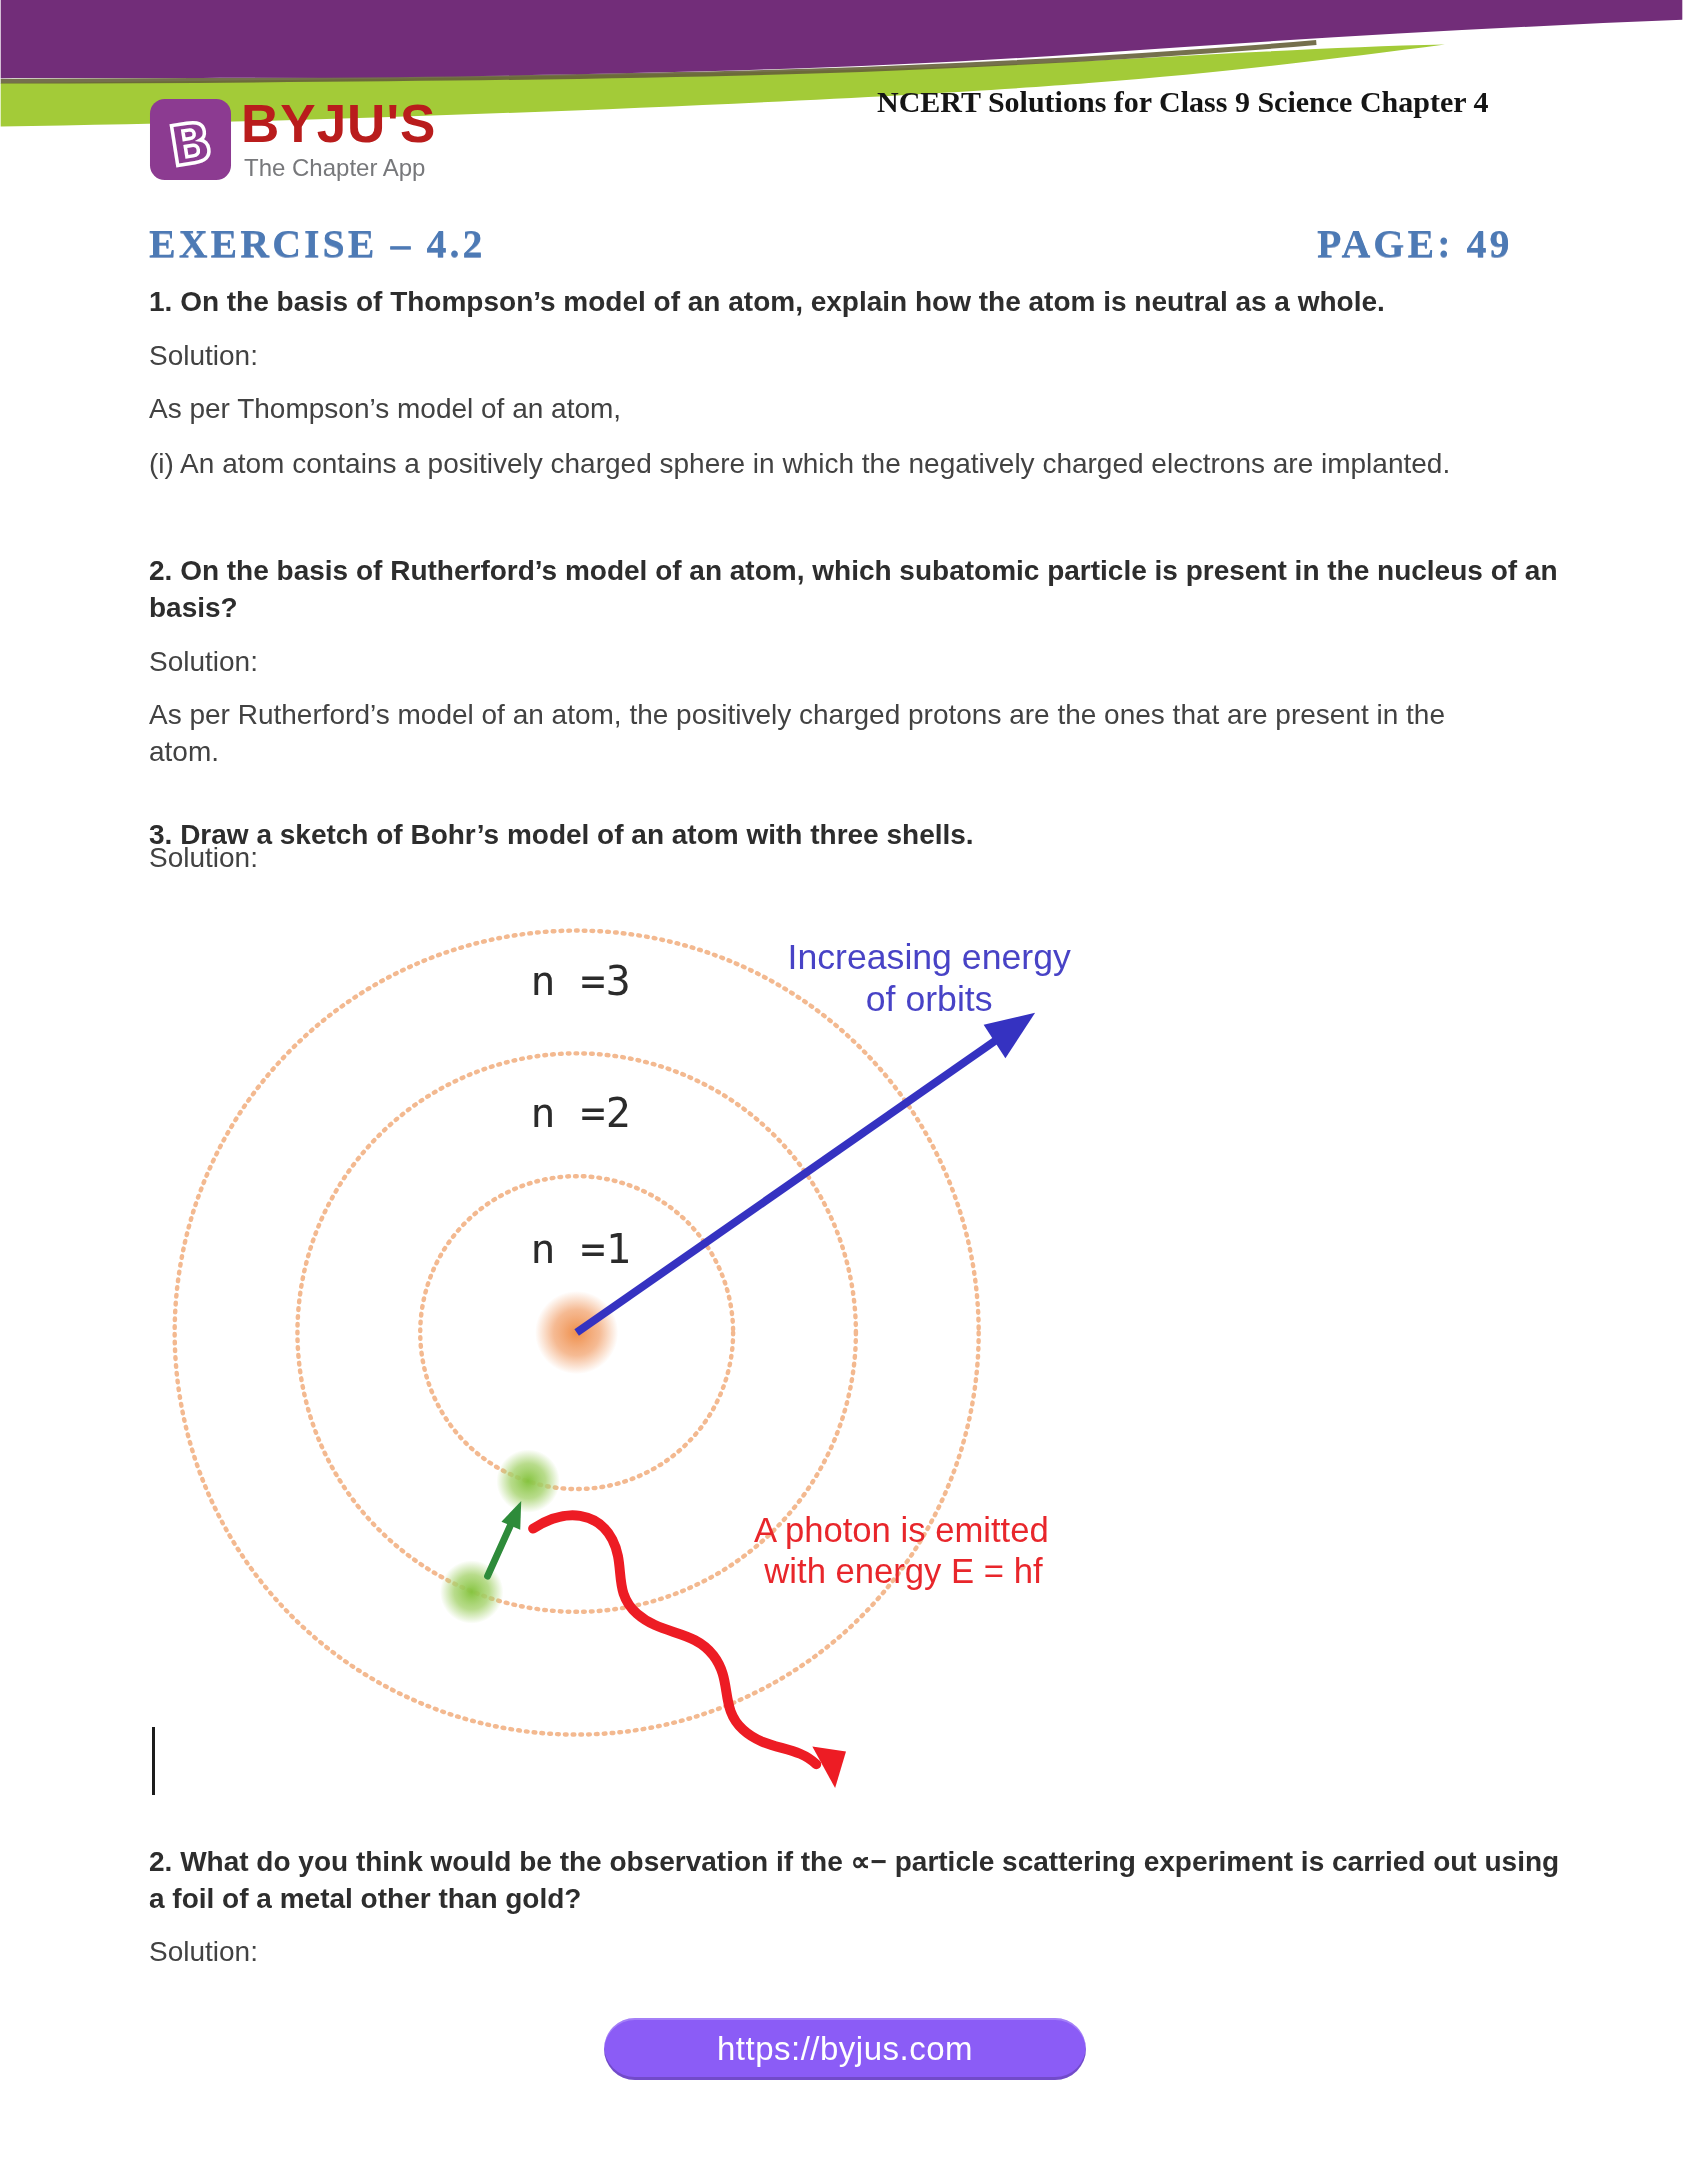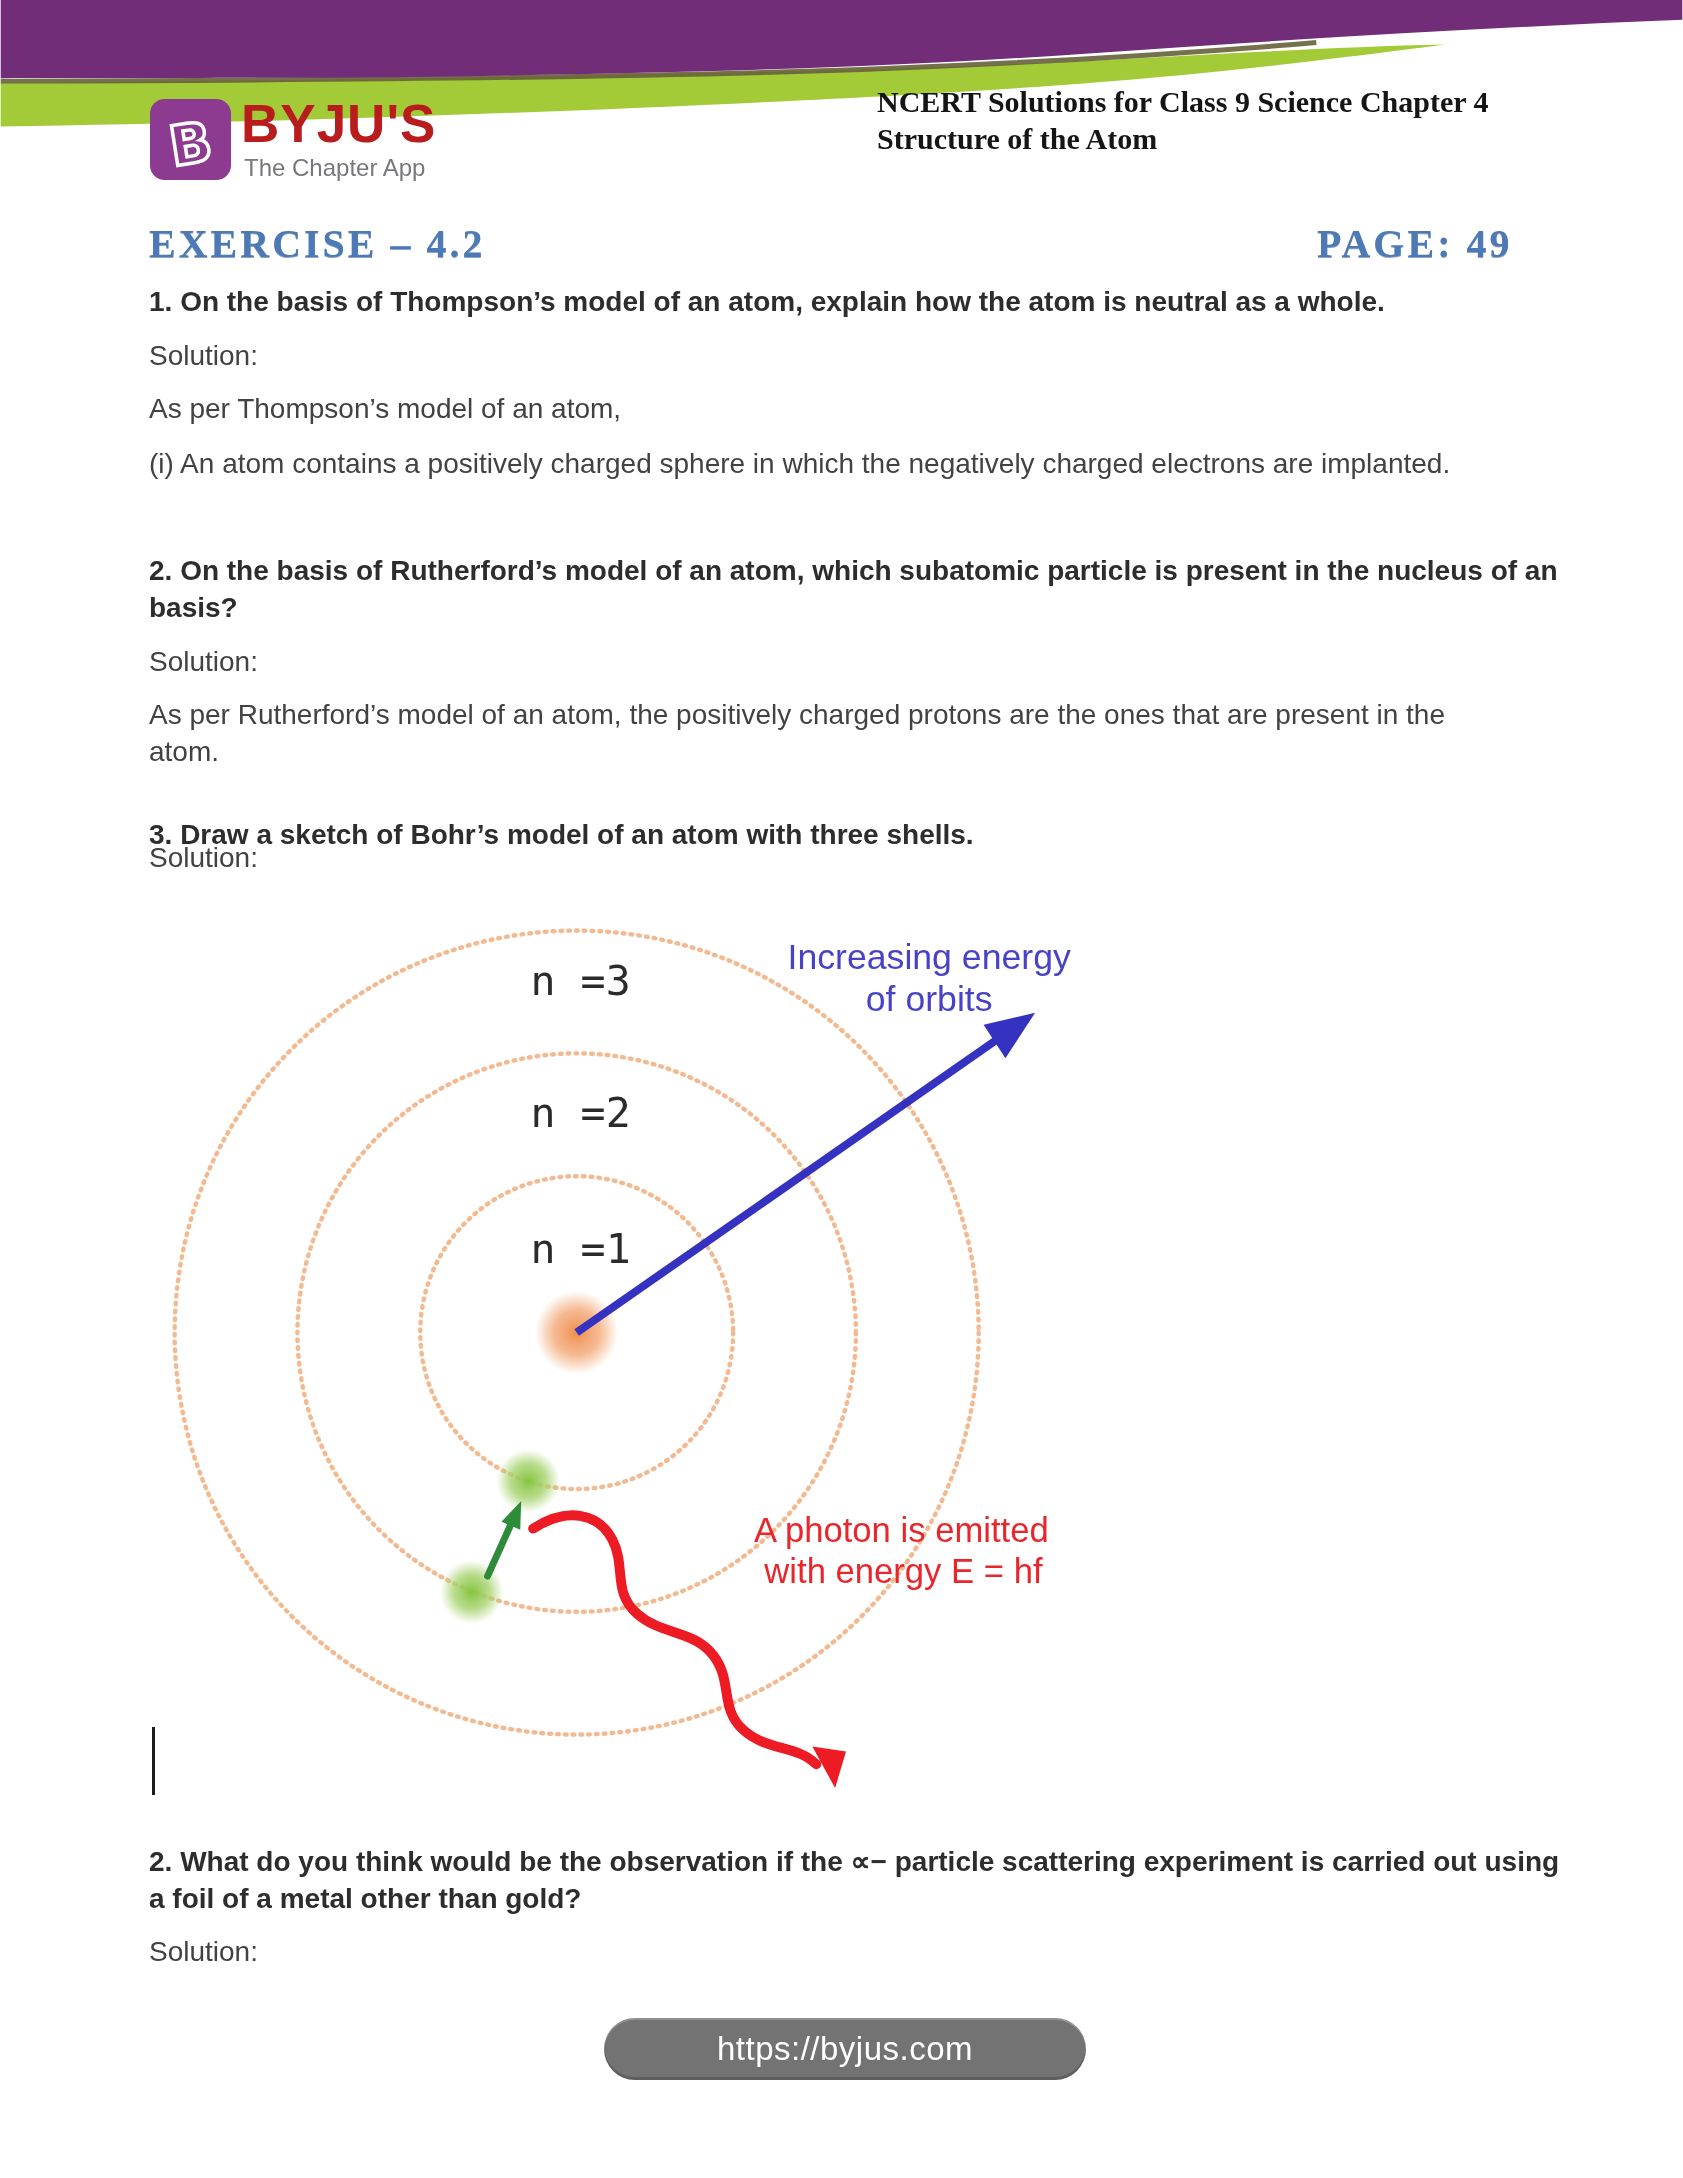--- a/index.html
+++ b/index.html
@@ -19,21 +19,21 @@
   .exercise{left:149px;}
   .pagelabel{left:1317px;width:216px;text-align:left;}
   
   .bt{position:absolute;left:149px;width:1416px;font-size:28px;line-height:37px;color:#424242;}
   .bq{font-weight:bold;color:#2d2d2d;}
   
   .diagram{position:absolute;left:139px;top:889px;}
   .cursor-bar{position:absolute;left:152px;top:1727px;width:3px;height:68px;background:#1c1c1c;}
   
   .url-pill{position:absolute;left:604px;top:2018px;width:482px;height:62px;border-radius:32px;
-            background:#737373;box-shadow:inset 0 2px 0 rgba(255,255,255,.22), inset 0 -3px 0 rgba(0,0,0,.18);
+            background:#8b5cf6;box-shadow:inset 0 2px 0 rgba(255,255,255,.22), inset 0 -3px 0 rgba(0,0,0,.18);
             display:flex;align-items:center;justify-content:center;
             color:#ffffff;font-size:33px;letter-spacing:0.5px;}
 </style>
 </head>
 <body>
 
 <div class="page">
 
   <svg class="swoosh" width="1683" height="183" viewBox="0 0 1700 185">
     <path d="M0,84 C400,80 800,74 1000,66 C1150,60 1320,48 1460,45
@@ -47,21 +47,20 @@
     <rect x="1" y="1" width="82" height="82" rx="15" fill="#8c3b91"></rect>
     <g transform="rotate(-9 42 46)">
       <text x="42" y="66" text-anchor="middle" font-family="DejaVu Sans, sans-serif" font-size="56" font-weight="bold" fill="none" stroke="#ffffff" stroke-width="3.5">B</text>
     </g>
   </svg>
   <div class="brand-name">BYJU'S</div>
   <div class="brand-tagline">The Chapter App</div>
 
   <div class="doc-title">
     <div>NCERT Solutions for Class 9 Science Chapter 4</div>
-    <div>Structure of the Atom</div>
   </div>
 
   <div class="fancy exercise">EXERCISE – 4.2</div>
   <div class="fancy pagelabel">PAGE: 49</div>
 
   <div class="bt bq" style="top:283px">1. On the basis of Thompson’s model of an atom, explain how the atom is neutral as a whole.</div>
   <div class="bt" style="top:337px">Solution:</div>
   <div class="bt" style="top:390px">As per Thompson’s model of an atom,</div>
   <div class="bt" style="top:445px">(i) An atom contains a positively charged sphere in which the negatively charged electrons are implanted.</div>
 

